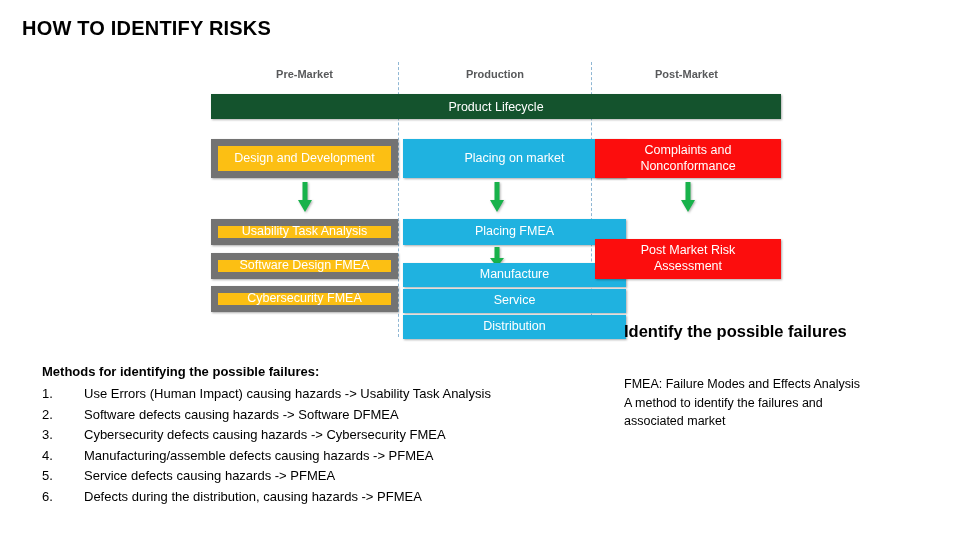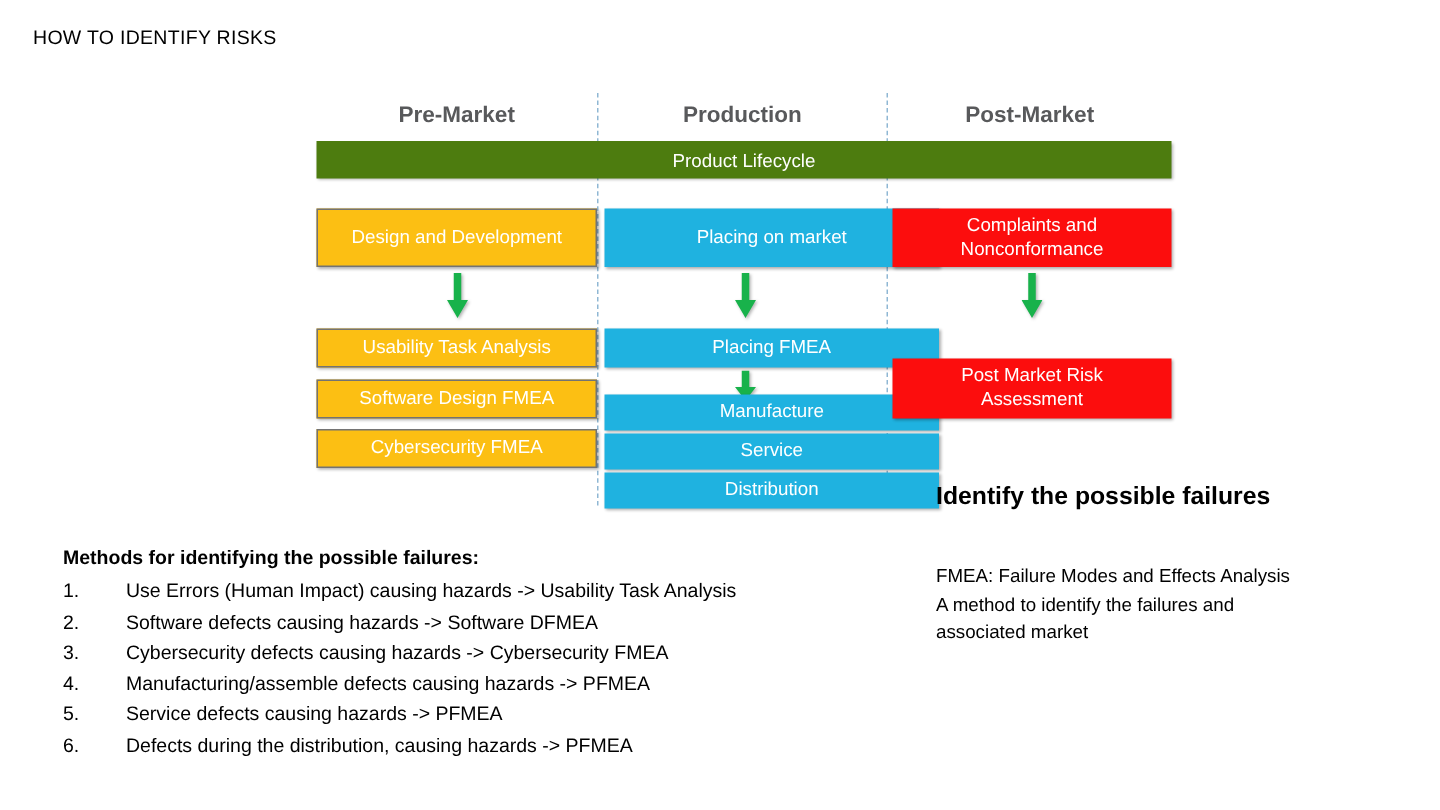--- a/index.html
+++ b/index.html
@@ -9,22 +9,22 @@
     font-family:"Liberation Sans", sans-serif;
     position:relative;
     overflow:hidden;
     color:#000;
   }
 
   
   #page-title{
     position:absolute;
     left:22px; top:17px;
-    font-size:13px;
-    font-weight:normal;
+    font-size:20px;
+    font-weight:bold;
     letter-spacing:0.2px;
     color:#000;
     white-space:nowrap;
   }
 
   
   #lifecycle{
     position:absolute;
     left:211px; top:62px;
     width:570px; height:275px;
@@ -37,36 +37,36 @@
     width:0;
     border-left:1px dashed #8fb7d4;
   }
   .vsep.s1{ left:187px; }
   .vsep.s2{ left:380px; }
 
   
   .phase-head{
     position:absolute;
     top:6px;
-    font-size:15px;
+    font-size:11px;
     font-weight:bold;
     color:#58595b;
     text-align:center;
     white-space:nowrap;
   }
   .phase-head.p1{ left:0;    width:187px; }
   .phase-head.p2{ left:188px;width:192px; }
   .phase-head.p3{ left:381px;width:189px; }
 
   
   #lifecycle-bar{
     position:absolute;
     left:0; top:32px;
     width:570px; height:25px;
-    background:#4d7c0f;
+    background:#14532d;
     color:#ffffff;
     font-size:12.5px;
     display:flex;
     align-items:center;
     justify-content:center;
     box-shadow:1px 1px 2px rgba(0,0,0,0.30);
   }
 
   
   .box{
@@ -74,21 +74,21 @@
     display:flex;
     align-items:center;
     justify-content:center;
     text-align:center;
     color:#ffffff;
     font-size:12.5px;
     line-height:1.25;
     box-shadow:1px 1px 2px rgba(0,0,0,0.32);
     box-sizing:border-box;
   }
-  .box.yellow{ background:#fcbf13; border:1px solid #737373; }
+  .box.yellow{ background:#fcbf13; border:7px solid #737373; }
   .box.cyan  { background:#1fb2e0; }
   .box.red   { background:#fc0d0d; }
 
   
   .col-a{ left:0;    width:187px; }
   .col-b{ left:192px;width:223px; }
   .col-c{ left:384px;width:186px; }
 
   
   .arrow{

